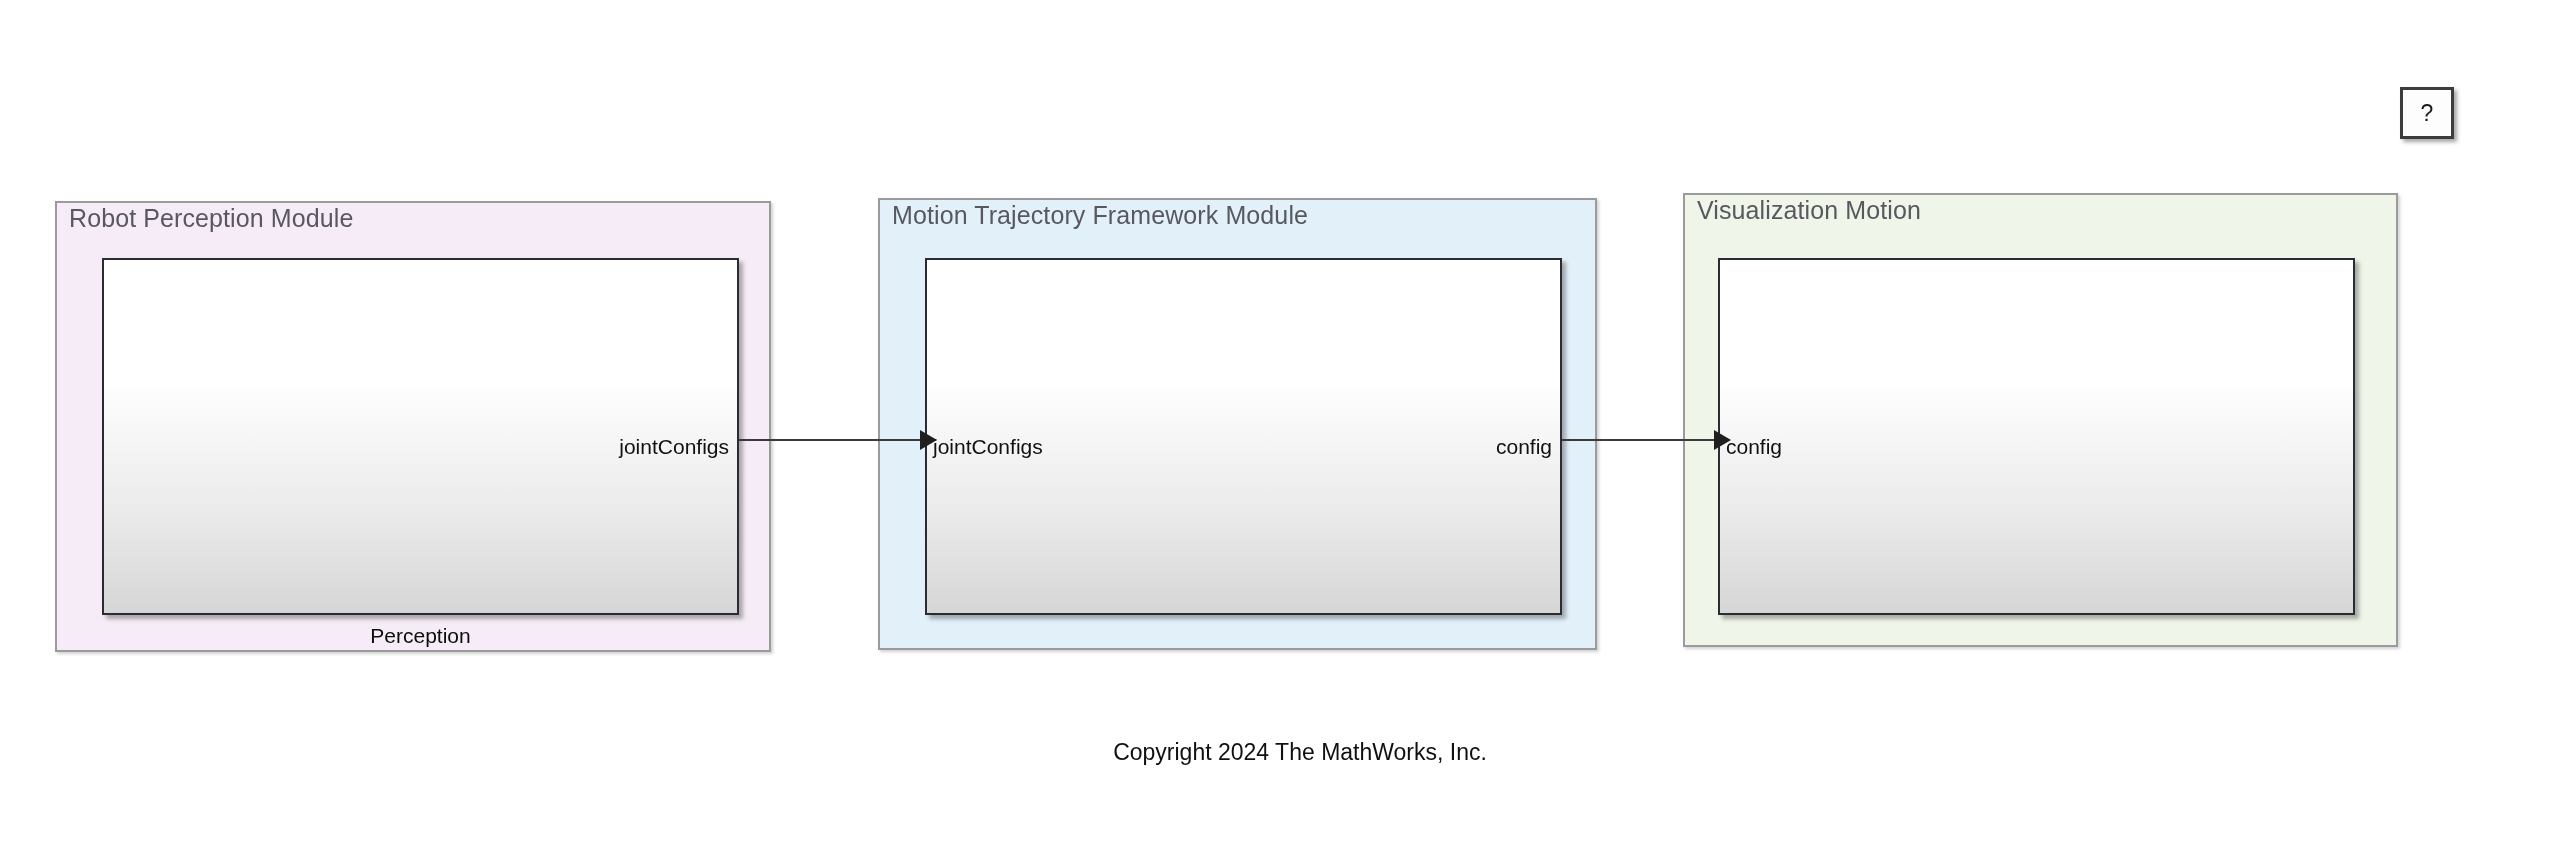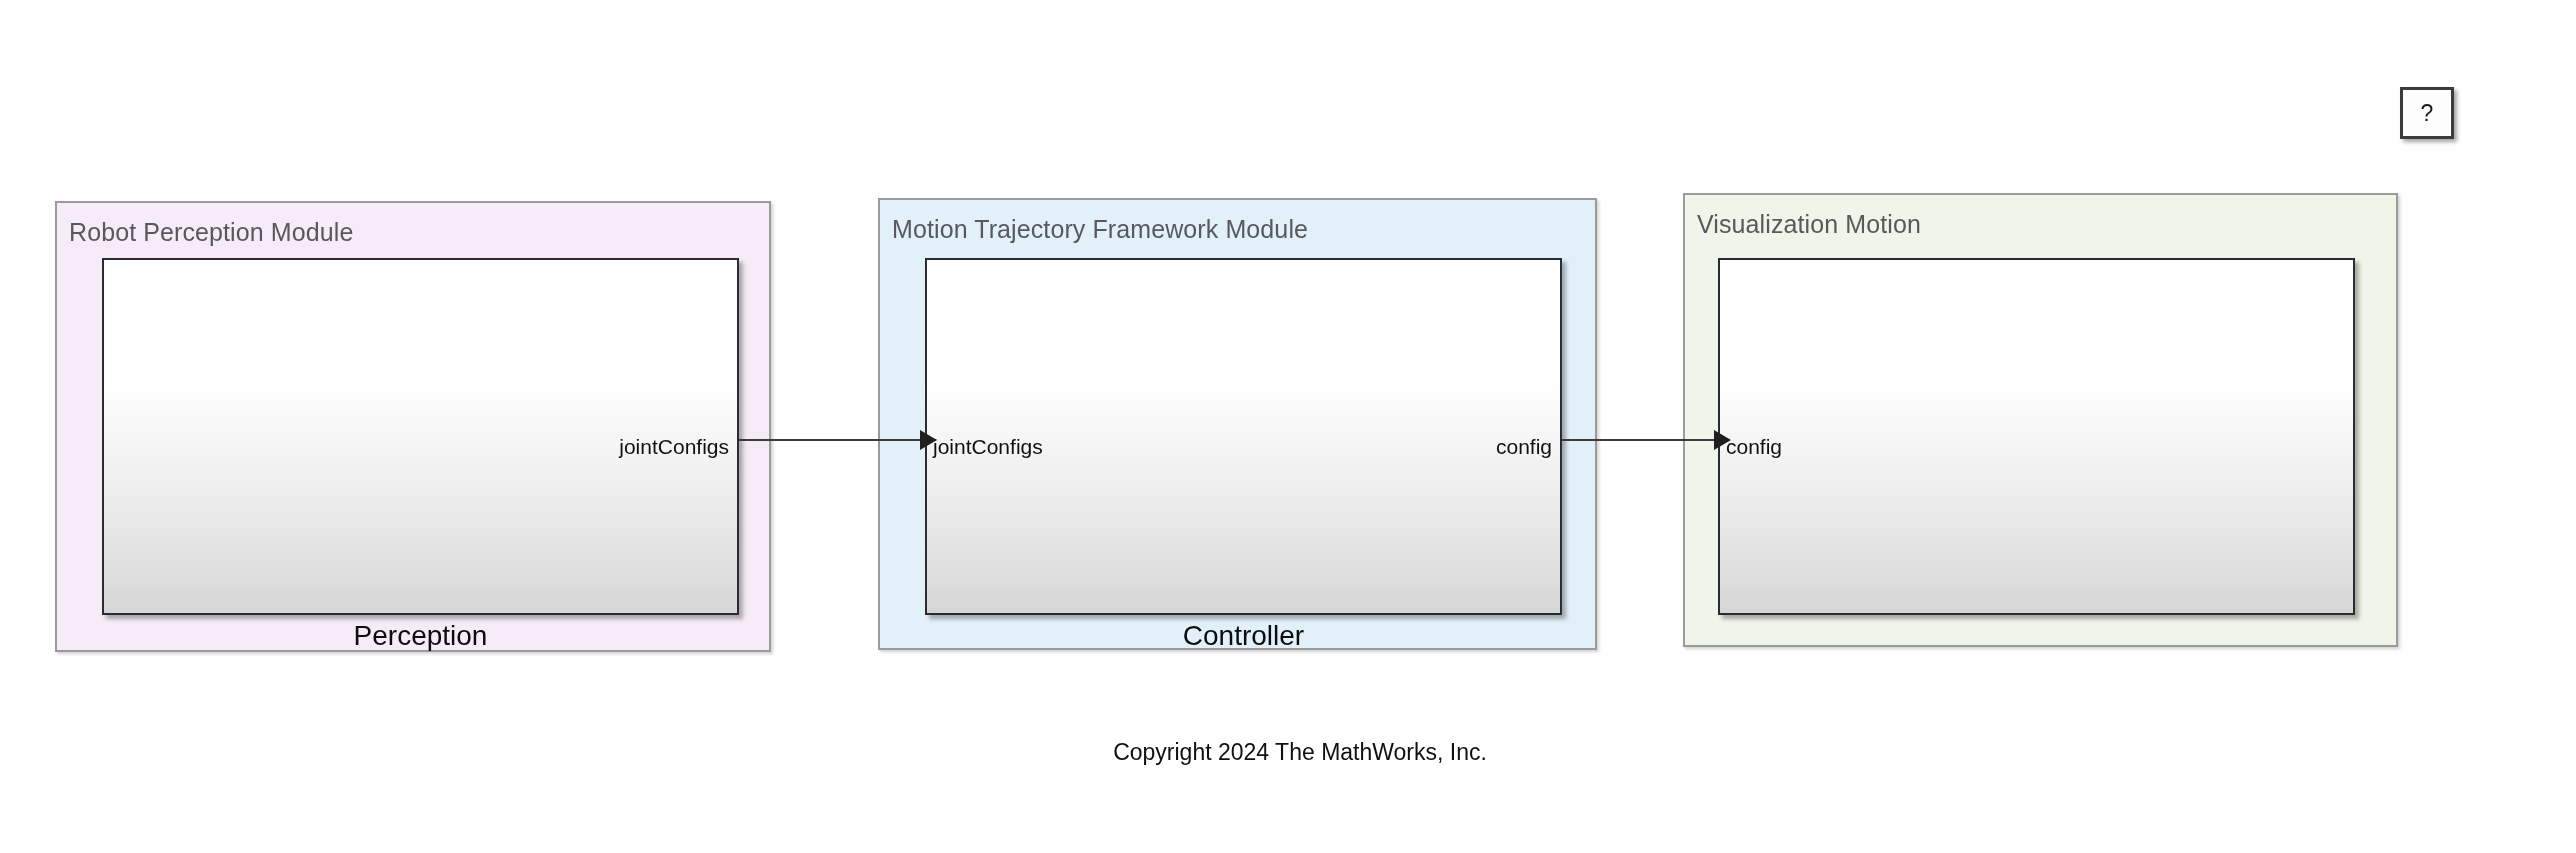--- a/index.html
+++ b/index.html
@@ -29,21 +29,21 @@
   
   .area {
     position: absolute;
     box-sizing: border-box;
     border: 2px solid #9b9b9b;
     box-shadow: 2px 2px 3px rgba(0,0,0,0.18);
   }
   .area-title {
     position: absolute;
     left: 12px;
-    top: 14px;
+    top: 0;
     font-size: 25px;
     line-height: 30px;
     color: #58585e;
     white-space: nowrap;
     letter-spacing: 0.1px;
   }
 
   
   .block {
     position: absolute;
@@ -56,21 +56,21 @@
                 #eaeaea 72%,
                 #dcdcdc 92%,
                 #d6d6d6 100%);
     box-shadow: 4px 4px 4px rgba(0,0,0,0.30);
   }
   .block-name {
     position: absolute;
     left: 0;
     width: 100%;
     text-align: center;
-    font-size: 28px;
+    font-size: 21px;
     line-height: 25px;
     color: #0d0d0d;
     white-space: nowrap;
   }
 
   
   .port-label {
     position: absolute;
     font-size: 21px;
     line-height: 24px;
@@ -133,21 +133,20 @@
   <div class="block" id="block-0" style="left: 102px; top: 258px; width: 637px; height: 357px;"></div>
   <div class="block-name" id="blockname-0" style="left: 102px; width: 637px; top: 623px;">Perception</div>
 
   <div class="port-label out" id="portout-0" style="left: 521px; width: 208px; top: 427px;">jointConfigs</div>
 
   <div class="area" id="area-1" style="left: 878px; top: 198px; width: 719px; height: 452px; background: rgb(226, 240, 250); border-color: rgb(155, 155, 155);">
     <div class="area-title">Motion Trajectory Framework Module</div>
   </div>
 
   <div class="block" id="block-1" style="left: 925px; top: 258px; width: 637px; height: 357px;"></div>
-  <div class="block-name" id="blockname-1" style="left: 925px; width: 637px; top: 623px;">Controller</div>
 
   <div class="port-label in" id="portin-1" style="left: 933px; top: 427px;">jointConfigs</div>
   <div class="port-label out" id="portout-1" style="left: 1344px; width: 208px; top: 427px;">config</div>
 
   <div class="area" id="area-2" style="left: 1683px; top: 193px; width: 715px; height: 454px; background: rgb(239, 245, 232); border-color: rgb(155, 155, 155);">
     <div class="area-title">Visualization Motion</div>
   </div>
 
   <div class="block" id="block-2" style="left: 1718px; top: 258px; width: 637px; height: 357px;"></div>
 

